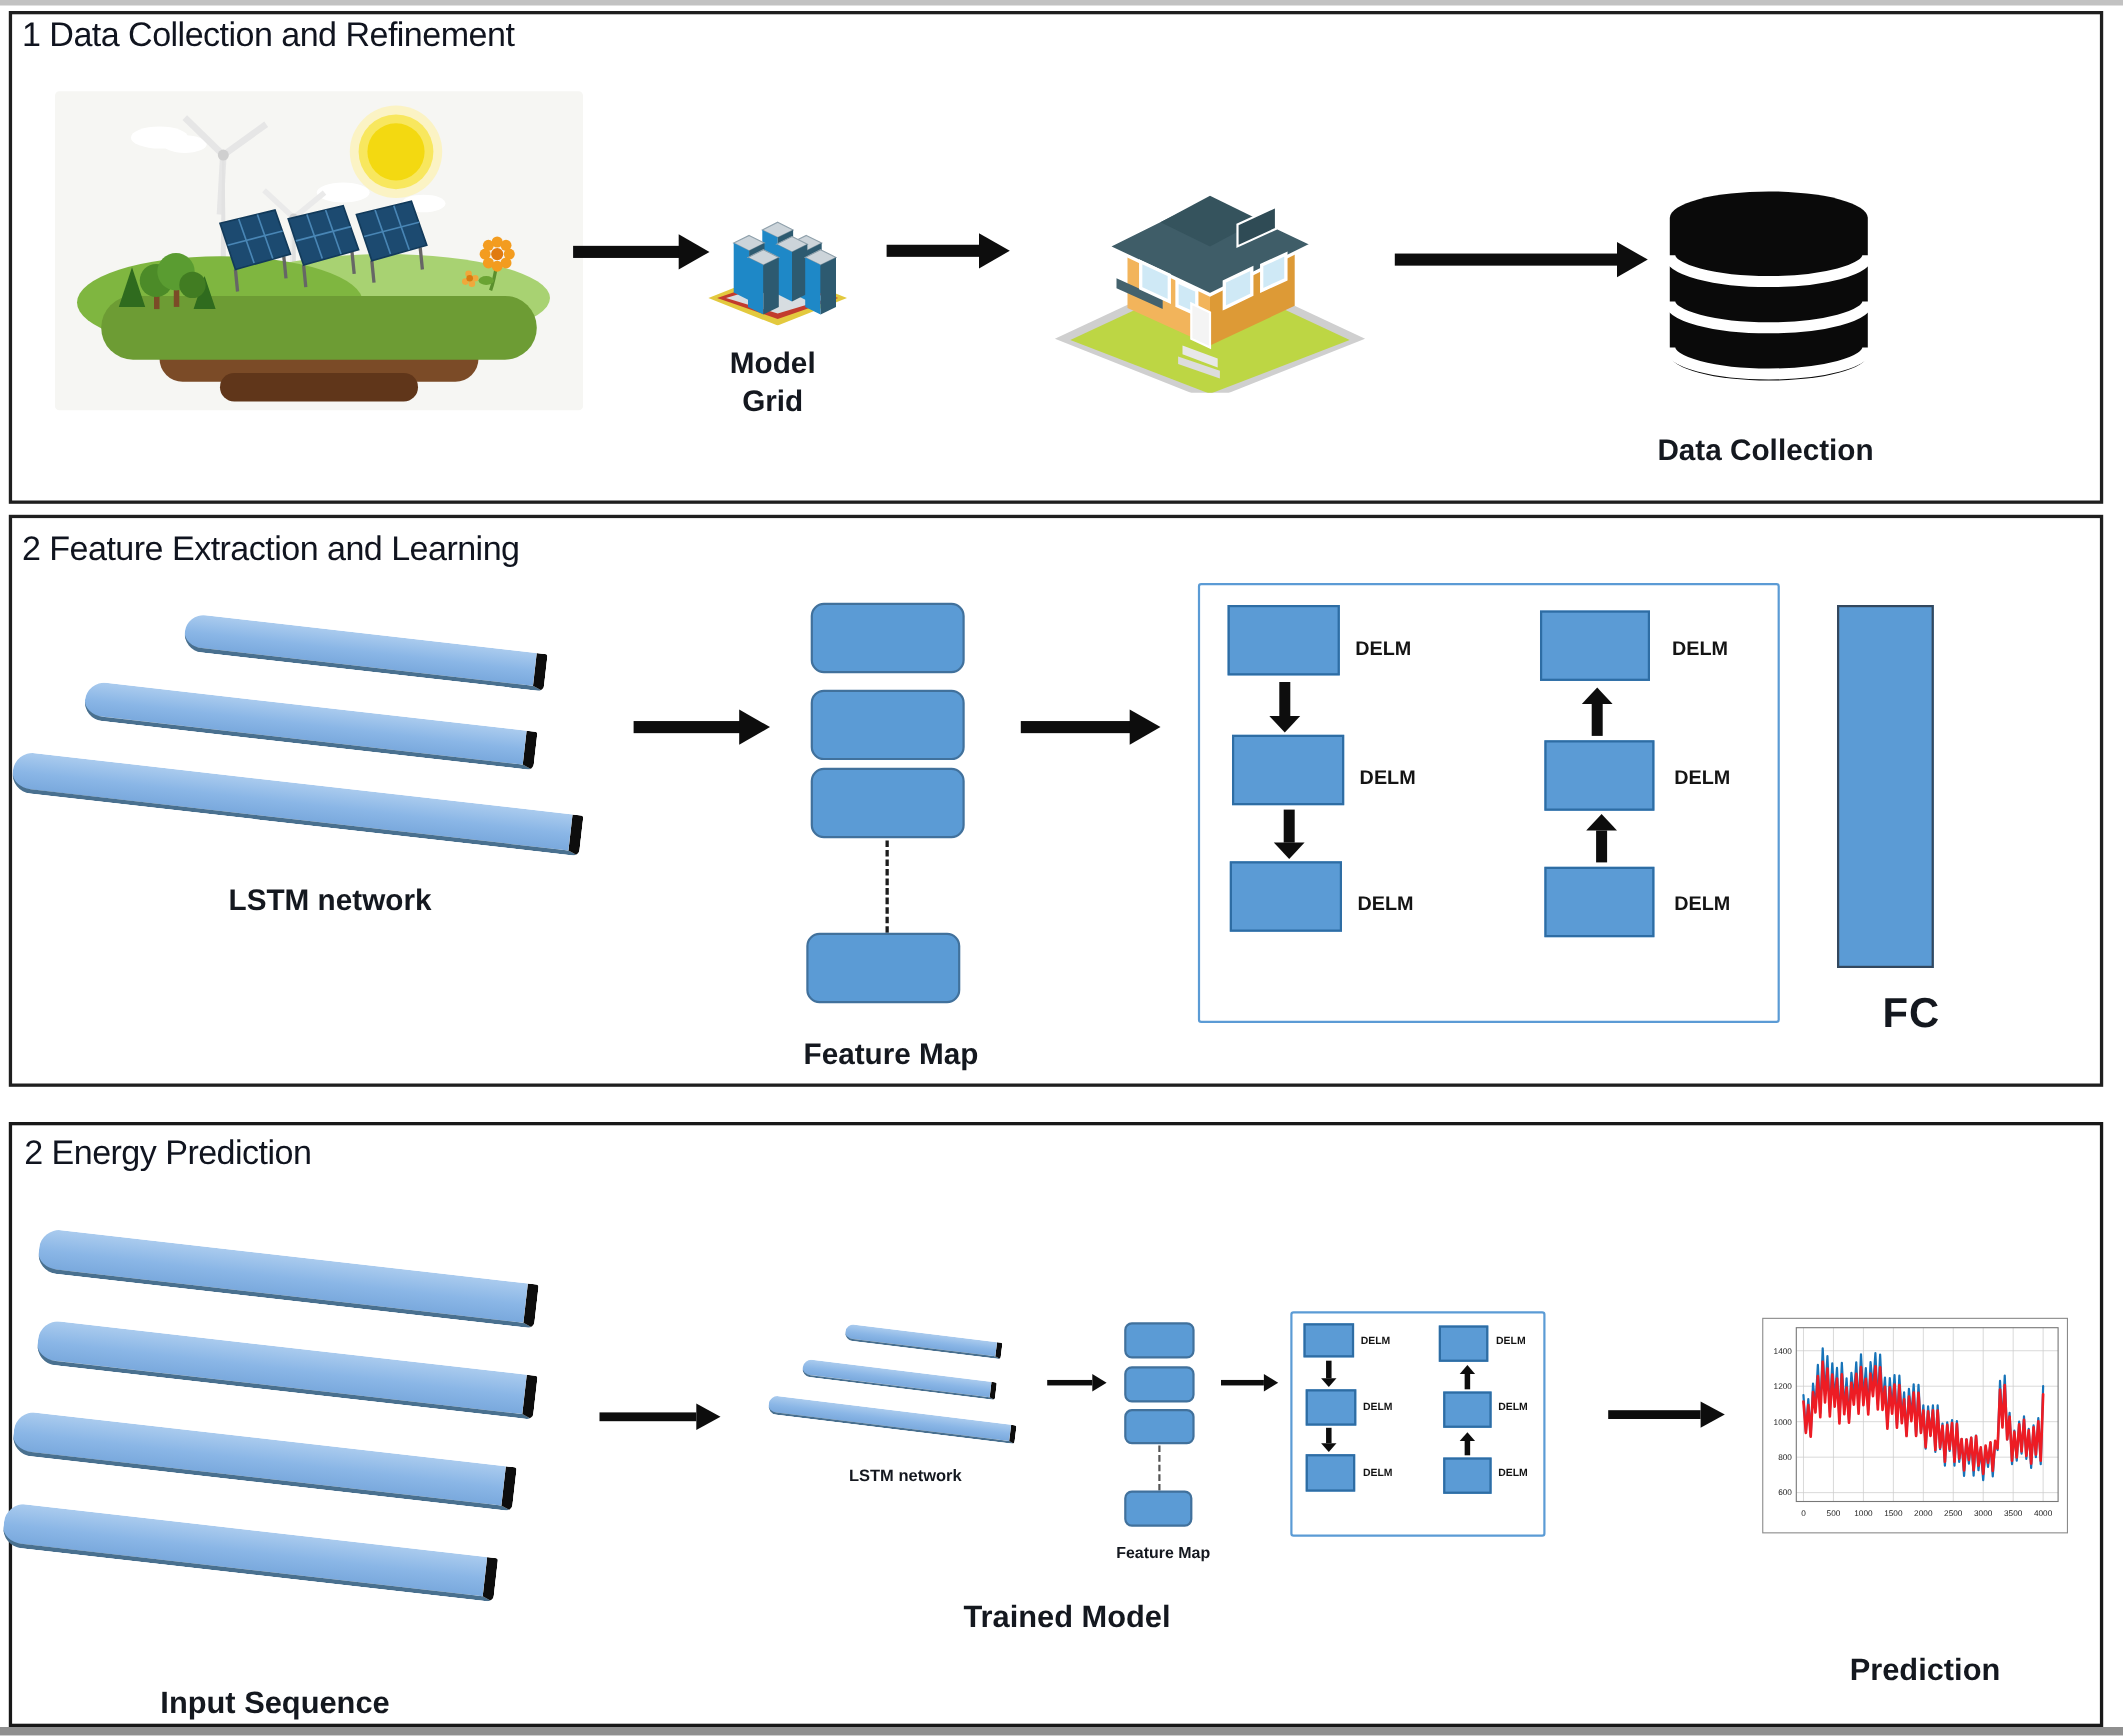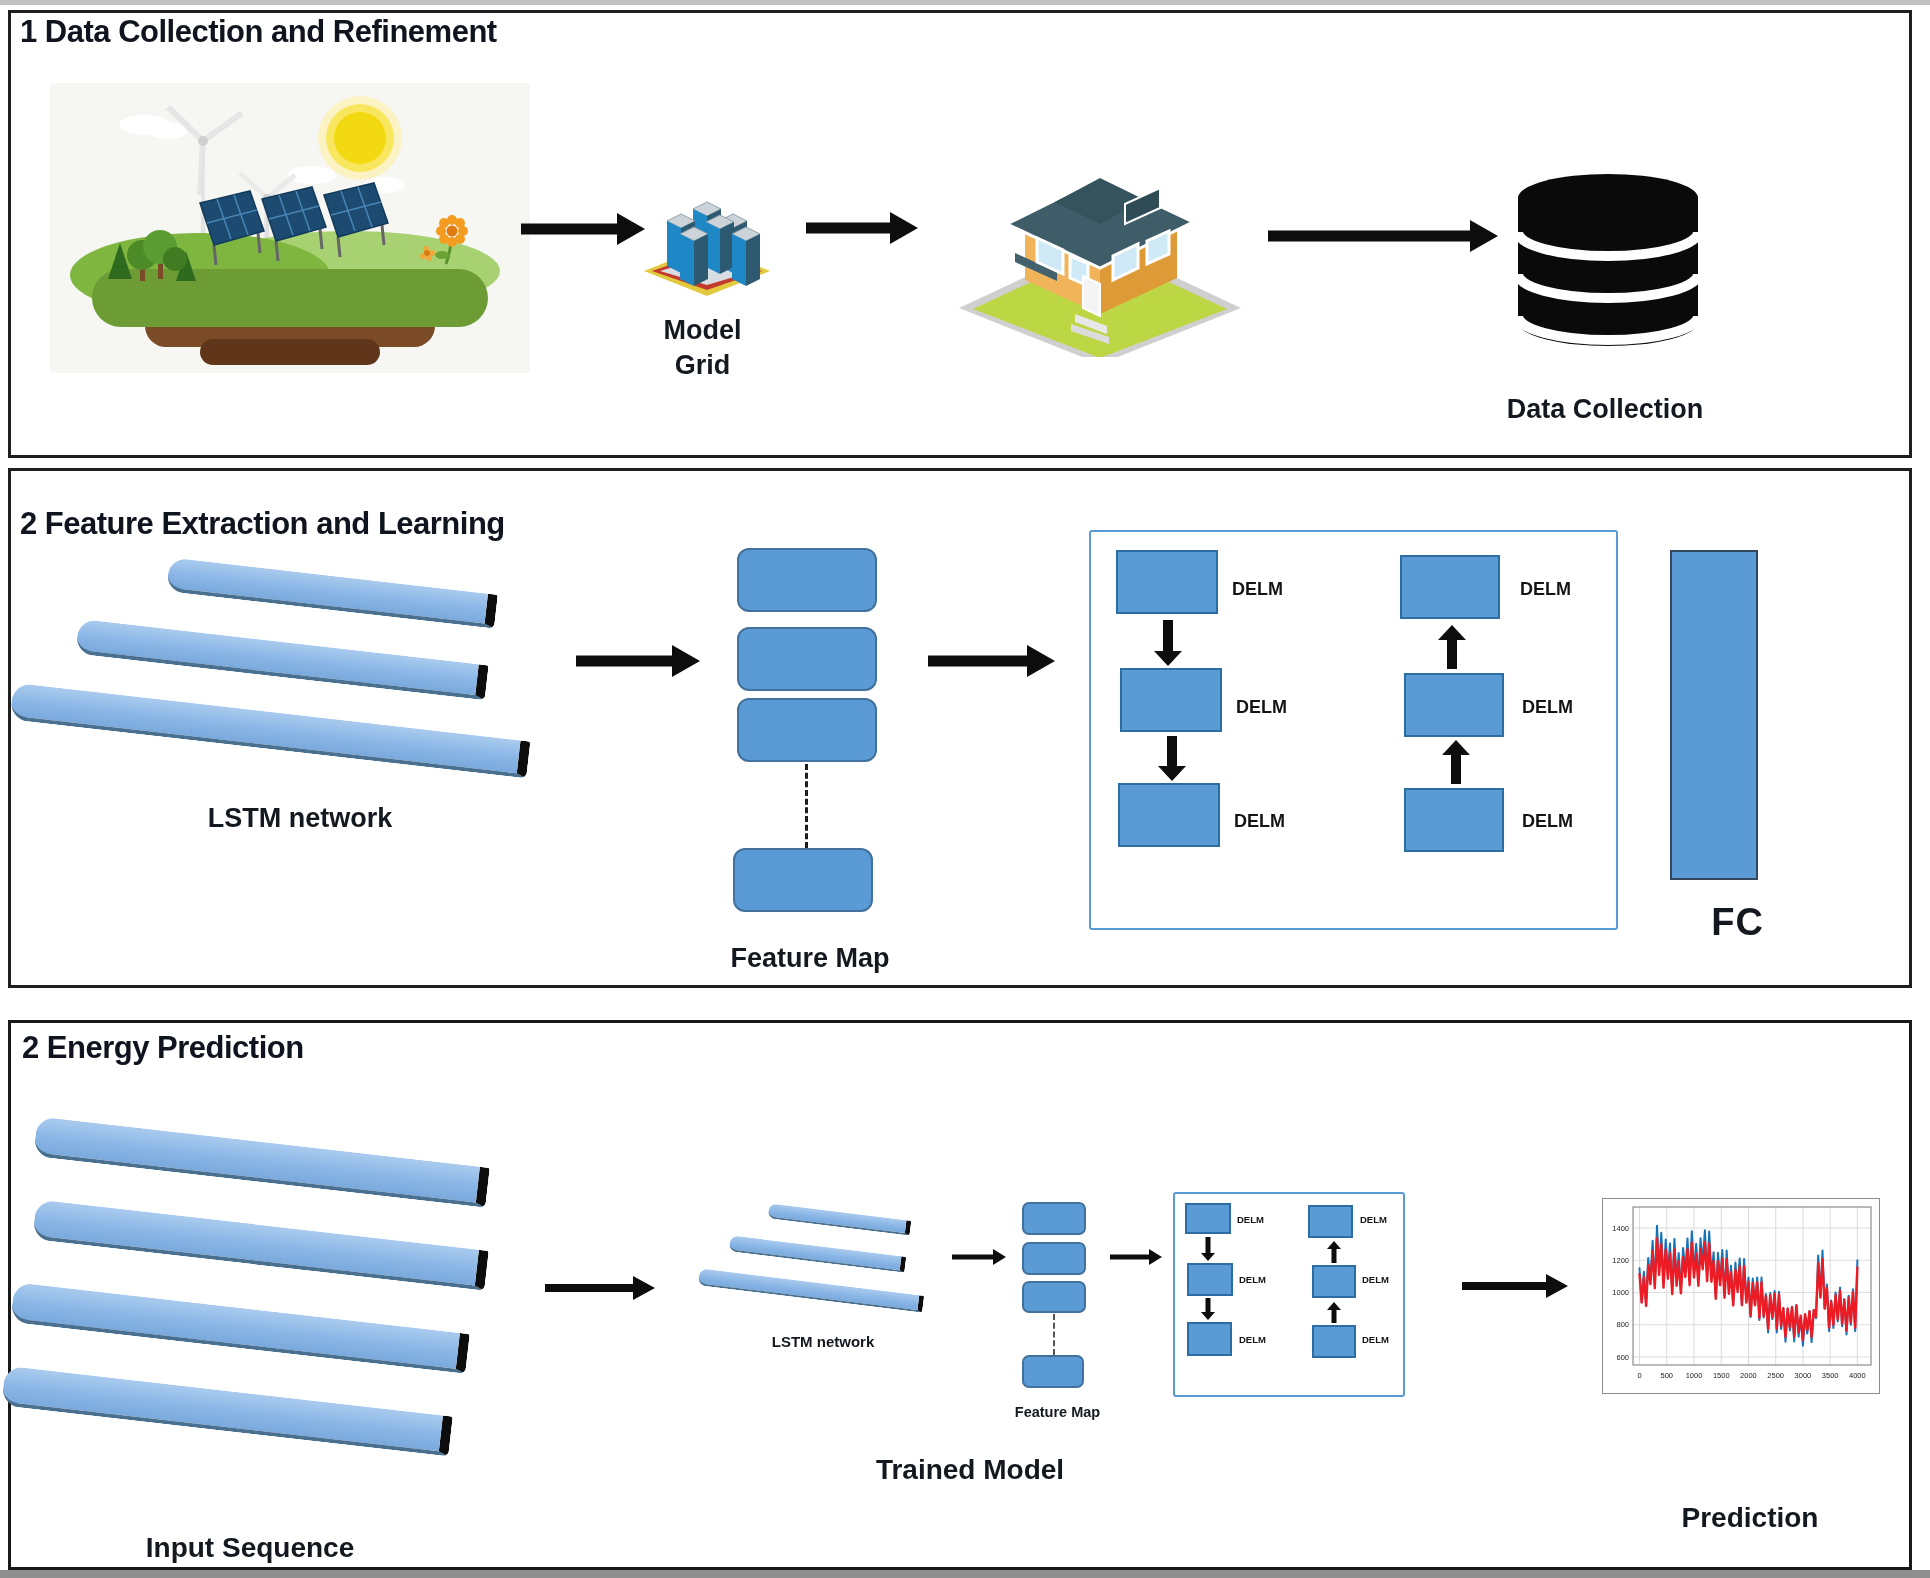--- a/index.html
+++ b/index.html
@@ -9,21 +9,21 @@
   }
   .edge-strip { position:absolute; left:0; width:1930px; background:#c2c2c2; }
   .section {
     position:absolute; left:8px; width:1904px; background:#ffffff;
     border:3px solid #1f1f1f; box-sizing:border-box;
   }
   #section1 { top:10px;  height:448px; }
   #section2 { top:468px; height:520px; }
   #section3 { top:1020px; height:550px; border-color:#181818; }
   .sec-title {
-    position:absolute; font-size:31px; font-weight:bold; color:#10141f;
+    position:absolute; font-size:31px; font-weight:normal; color:#10141f;
     letter-spacing:-0.5px; white-space:nowrap;
   }
   .lbl { position:absolute; font-weight:bold; color:#14181f; text-align:center; line-height:1.3; }
   .lbl-27 { font-size:27px; }
   .lbl-28 { font-size:28px; }
   .lbl-15 { font-size:15px; }
   .lbl-14 { font-size:14.5px; }
   .lbl-fc { font-size:38px; letter-spacing:1px;text-align:right; }
 
   
@@ -245,21 +245,21 @@
     <svg width="200" height="200" viewBox="0 0 200 200">
       <path d="M10 36 A90 24 0 0 1 190 36 L190 160 A90 24 0 0 1 10 160 Z" fill="#0a0a0a"></path>
       <path d="M10 70 A90 24 0 0 0 190 70" stroke="#ffffff" stroke-width="10" fill="none"></path>
       <path d="M10 112 A90 24 0 0 0 190 112" stroke="#ffffff" stroke-width="10" fill="none"></path>
       <path d="M10 154 A90 24 0 0 0 190 154" stroke="#ffffff" stroke-width="10" fill="none"></path>
     </svg>
   </div>
   <div class="lbl lbl-27" style="left:1450px;top:392px;width:310px;">Data Collection</div>
 
   <div id="section2" class="section"></div>
-  <div class="sec-title" style="left:20px;top:506px;">2 Feature Extraction and Learning</div>
+  <div class="sec-title" style="left:20px;top:481px;">2 Feature Extraction and Learning</div>
 
   <div class="slab" style="left:167px;top:576px;width:330px;height:34px;"></div>
   <div class="slab" style="left:76px;top:642px;width:412px;height:35px;"></div>
   <div class="slab" style="left:10px;top:712px;width:520px;height:37px;"></div>
   <div class="lbl lbl-27" style="left:130px;top:801px;width:340px;">LSTM network</div>
 
   <div class="harrow arrow-lg" style="left:576px;top:643px;width:124px;height:36px;">
       <span class="shaft"></span>
       <span class="head"></span>
     </div>

